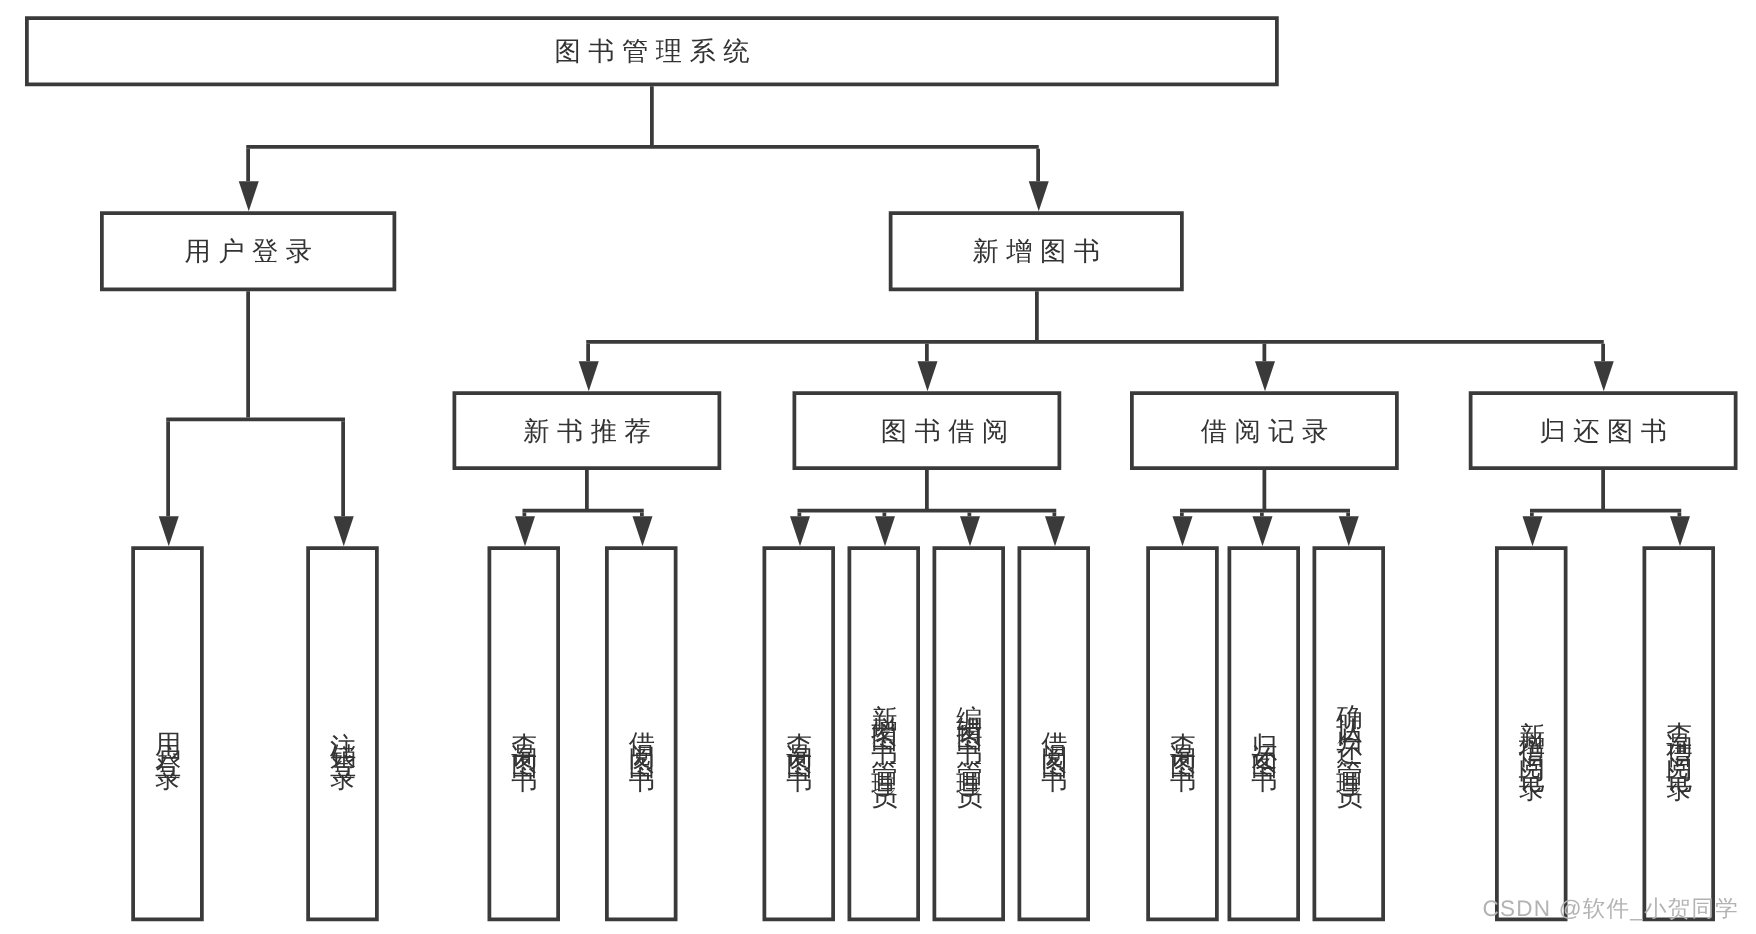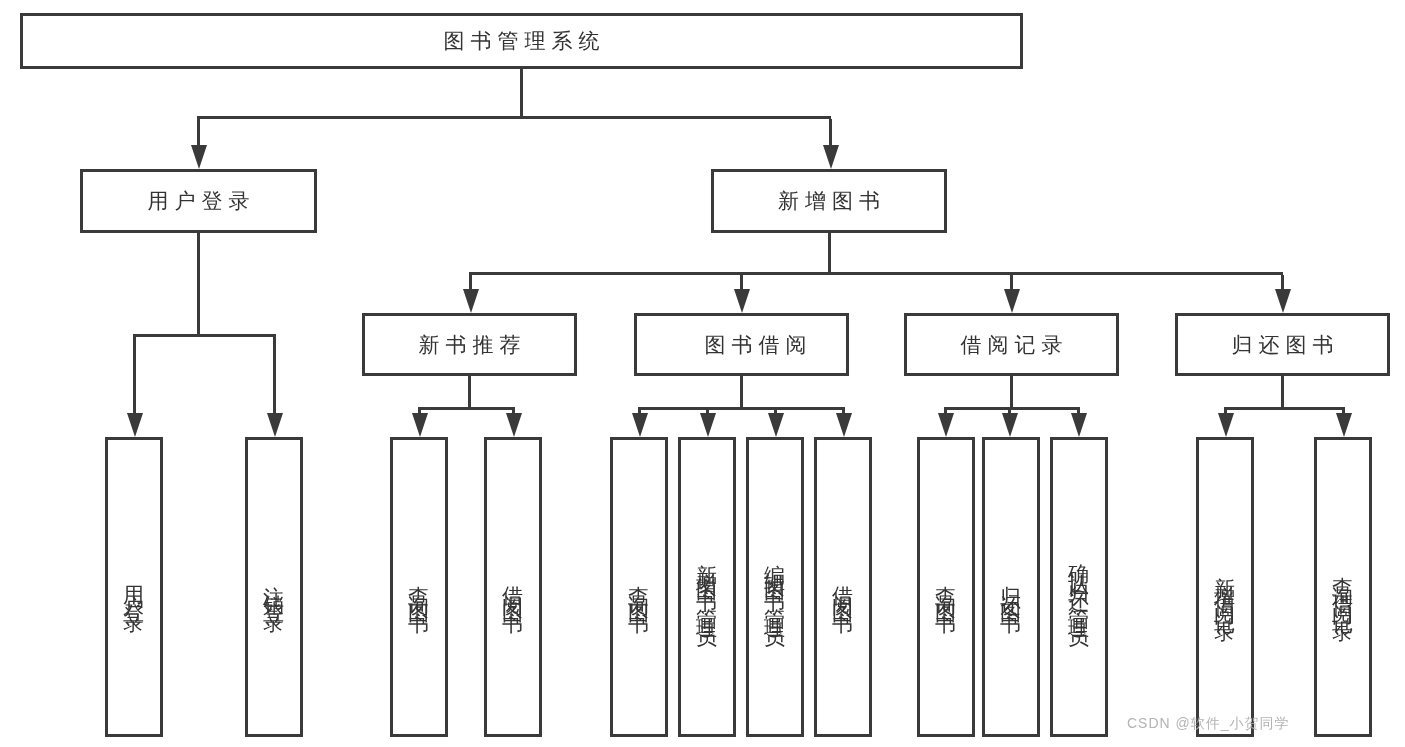--- a/index.html
+++ b/index.html
@@ -57,22 +57,22 @@
     border-right:8px solid transparent;
     border-top:24px solid var(--line);
   }
   .arm-a{top:119px;height:26px;}
   .arm-b{top:337px;height:76px;}
   .arm-c{top:275px;height:14px;}
   .arm-d{top:410px;height:3px;}
   
   .watermark{
     position:absolute;
-    left:1127px;top:715px;
-    font-size:14px;color:var(--wm);
+    left:1186px;top:715px;
+    font-size:18px;color:var(--wm);
     letter-spacing:1px;
     white-space:nowrap;
     z-index:10;
   }
 </style>
 </head>
 <body>
 
 <div class="canvas">
 

